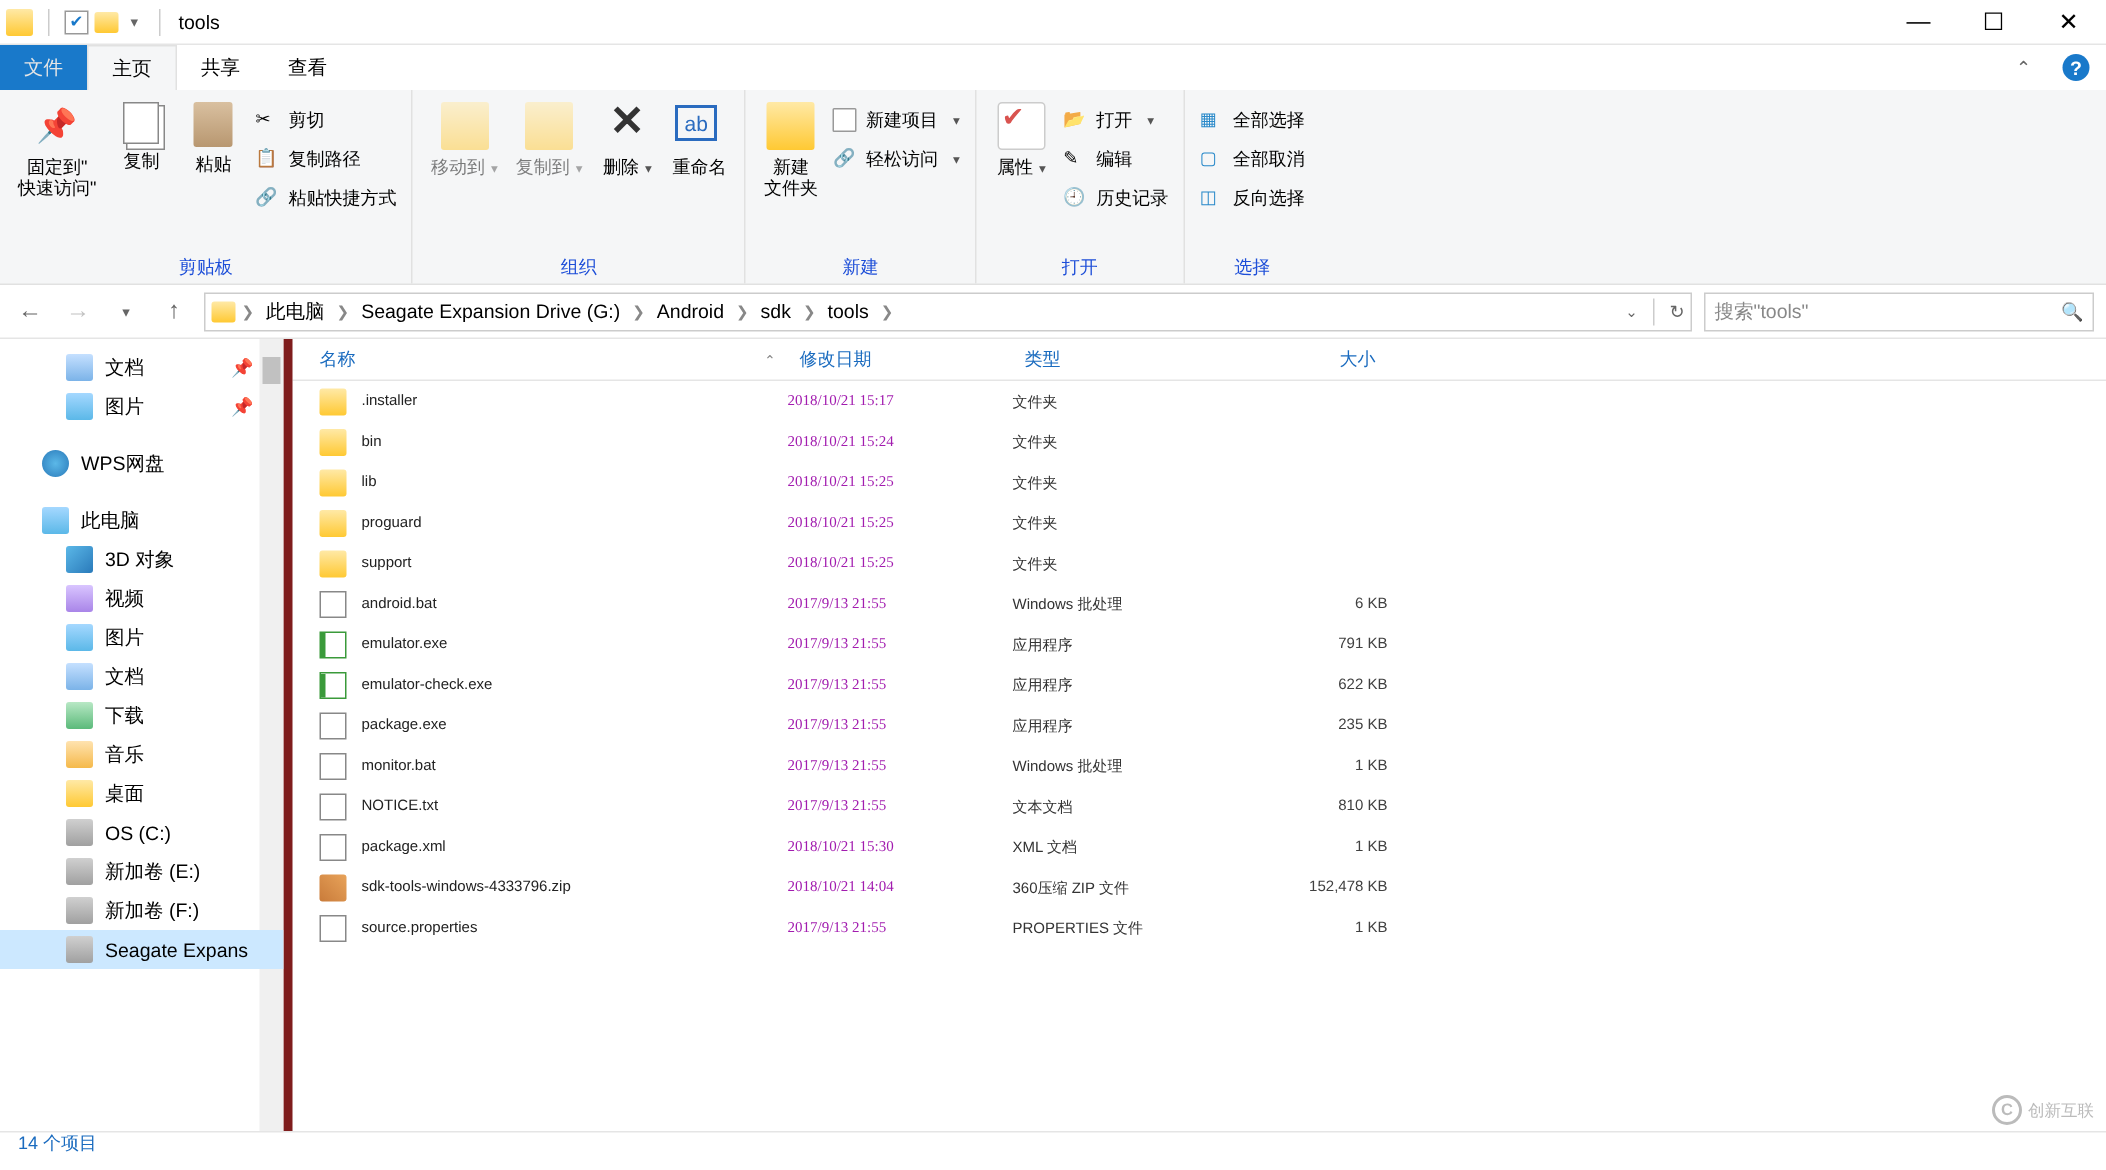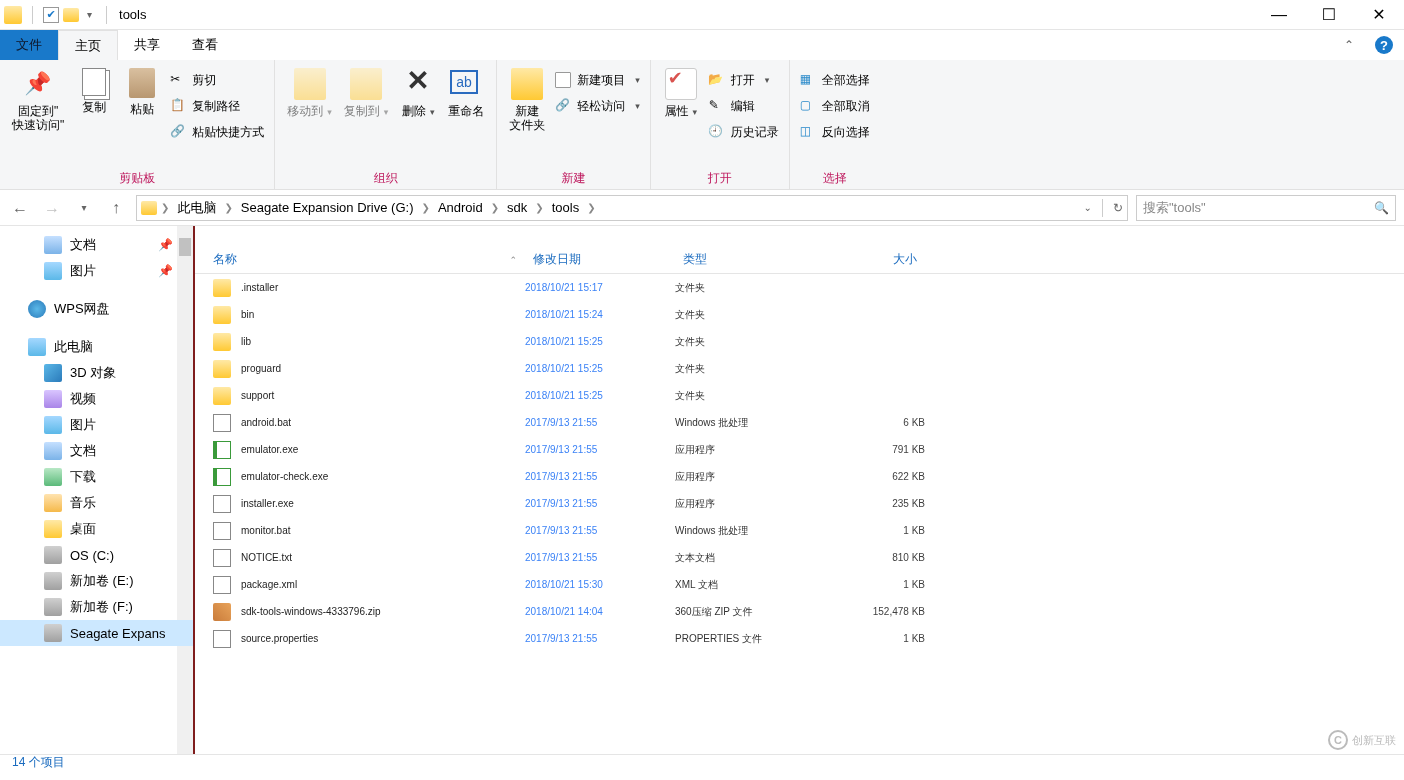--- a/index.html
+++ b/index.html
@@ -11,72 +11,72 @@
 .titlebar .icon-folder { width: 18px; height: 18px; background: linear-gradient(180deg,#ffe9a6,#ffc933); border-radius: 2px; }
 .titlebar .divider { width: 1px; height: 18px; background: #ccc; margin: 0 6px; }
 .titlebar .title-text { margin-left: 6px; font-size: 13px; }
 .titlebar .spacer { flex: 1; }
 .titlebar .win-controls { display: flex; }
 .titlebar .win-btn { width: 50px; height: 30px; display: flex; align-items: center; justify-content: center; font-size: 16px; }
 
 
 .ribbon-tabs { height: 30px; display: flex; align-items: stretch; background: #fff; }
 .ribbon-tabs .tab { padding: 0 16px; display: flex; align-items: center; font-size: 13px; cursor: pointer; }
-.ribbon-tabs .tab.file { background: #1979ca; color: #0f172a; }
+.ribbon-tabs .tab.file { background: #1979ca; color: #e5e5e5; }
 .ribbon-tabs .tab.active { background: #f5f6f7; border-top: 1px solid #e1e1e1; border-left: 1px solid #e1e1e1; border-right: 1px solid #e1e1e1; }
 .ribbon-tabs .tab-spacer { flex: 1; }
 .ribbon-tabs .help-btn { width: 40px; display: flex; align-items: center; justify-content: center; }
 .ribbon-tabs .collapse-btn { width: 30px; display: flex; align-items: center; justify-content: center; color: #666; }
 
 
 .ribbon { height: 130px; background: #f5f6f7; border-bottom: 1px solid #e1e1e1; display: flex; }
 .ribbon-group { border-right: 1px solid #e1e1e1; display: flex; flex-direction: column; padding: 4px 6px 2px 6px; }
 .ribbon-group .content { flex: 1; display: flex; align-items: flex-start; }
-.ribbon-group .label { text-align: center; font-size: 12px; color: #be185d; padding-top: 2px; }
+.ribbon-group .label { text-align: center; font-size: 12px; color: #1d4ed8; padding-top: 2px; }
 .rbtn-big { display: flex; flex-direction: column; align-items: center; justify-content: flex-start; padding: 4px 6px; gap: 4px; cursor: pointer; min-width: 48px; }
 .rbtn-big .ricon { width: 32px; height: 32px; }
 .rbtn-big .rtext { font-size: 12px; text-align: center; line-height: 1.2; }
 .rstack { display: flex; flex-direction: column; gap: 2px; padding-top: 4px; }
 .rbtn-sm { display: flex; align-items: center; gap: 6px; padding: 2px 4px; font-size: 12px; cursor: pointer; height: 24px; }
 .rbtn-sm .sicon { width: 16px; height: 16px; display:inline-block; }
 
 
 .addrbar { height: 36px; display: flex; align-items: center; gap: 8px; padding: 0 8px; background: #fff; border-bottom: 1px solid #e5e5e5; }
 .navbtn { width: 24px; height: 24px; display: flex; align-items: center; justify-content: center; color: #666; font-size: 16px; cursor: pointer; }
 .addr-combo { flex: 1; height: 26px; border: 1px solid #ccc; display: flex; align-items: center; padding: 0 4px; gap: 2px; }
 .crumb { padding: 0 4px; cursor: pointer; font-size: 13px; }
 .crumb-sep { color: #888; font-size: 10px; padding: 0 2px; }
 .addr-combo .end { margin-left: auto; display: flex; align-items: center; gap: 6px; color: #666; }
 .searchbox { width: 260px; height: 26px; border: 1px solid #ccc; display: flex; align-items: center; padding: 0 6px; color: #888; }
 .searchbox .placeholder { flex: 1; font-size: 13px; }
 
 
 .main { display: flex; height: calc(780px - 30px - 30px - 130px - 36px - 26px); }
-.nav-pane { width: 195px; border-right: 2px solid #7f1d1d; overflow-y: auto; padding: 6px 0; position: relative; }
+.nav-pane { width: 195px; border-right: 6px solid #7f1d1d; overflow-y: auto; padding: 6px 0; position: relative; }
 .nav-item { display: flex; align-items: center; gap: 8px; padding: 4px 8px 4px 28px; cursor: pointer; font-size: 13px; position: relative; }
 .nav-item.indent { padding-left: 44px; }
 .nav-item.selected { background: #cce8ff; align-items: center; }
 .nav-icon { width: 18px; height: 18px; flex-shrink: 0; }
 .pin-icon { position: absolute; right: 20px; color: #666; font-size: 12px; }
 .nav-section-gap { height: 12px; }
 .nav-scrollbar-track { position: absolute; top: 0; right: 0; width: 16px; height: 100%; background: #f0f0f0; }
 .nav-scrollbar-thumb { position: absolute; top: 12px; right: 2px; width: 12px; height: 18px; background: #c1c1c1; }
 
 .list-pane { flex: 1; display: flex; flex-direction: column; }
-.columns { height: 28px; display: flex; align-items: center; border-bottom: 1px solid #e5e5e5; font-size: 12px; color: #1a6bbf; margin-top: 20px; }
+.columns { height: 28px; display: flex; align-items: center; border-bottom: 1px solid #e5e5e5; font-size: 12px; color: #1a6bbf; }
 .columns .col { padding: 0 8px; display: flex; align-items: center; height: 100%; }
 .col-name { width: 330px; padding-left: 18px !important; }
 .col-date { width: 150px; }
 .col-type { width: 150px; }
 .col-size { width: 100px; text-align: right; justify-content: flex-end; }
 .filelist { flex: 1; overflow: auto; }
 .row { display: flex; align-items: center; height: 27px; font-size: 10px; color: #222; }
 .row .fname { width: 330px; display: flex; align-items: center; gap: 10px; padding-left: 18px; }
 .row .ficon { width: 18px; height: 18px; flex-shrink: 0; }
-.row .fdate { width: 150px; color: #3b82f6; }
+.row .fdate { width: 150px; color: #a21caf; font-family: Liberation Serif, serif; }
 .row .ftype { width: 150px; color: #333; }
 .row .fsize { width: 100px; text-align: right; color: #404040; }
 
 
 .statusbar { height: 16px; border-top: 1px solid #e5e5e5; display: flex; align-items: center; padding: 0 12px; font-size: 12px; color: #1a6bbf; }
 
 
 .watermark { position: absolute; right: 8px; bottom: 30px; font-size: 11px; color: #bbb; display: flex; align-items: center; gap: 4px; }
 .watermark .logo { width: 20px; height: 20px; border: 2px solid #bbb; border-radius: 50%; display: flex; align-items: center; justify-content: center; font-weight: bold; }
 .ic-folder-sm { background: linear-gradient(180deg,#ffe9a6,#ffc933); border-radius: 2px; }
@@ -448,21 +448,21 @@
             <span class="ficon ic-exe"></span>
             <span>emulator-check.exe</span>
           </div>
           <div class="fdate">2017/9/13 21:55</div>
           <div class="ftype">应用程序</div>
           <div class="fsize">622 KB</div>
         </div>
         <div class="row">
           <div class="fname">
             <span class="ficon ic-bat"></span>
-            <span>installer.exe</span>
+            <span>package.exe</span>
           </div>
           <div class="fdate">2017/9/13 21:55</div>
           <div class="ftype">应用程序</div>
           <div class="fsize">235 KB</div>
         </div>
         <div class="row">
           <div class="fname">
             <span class="ficon ic-bat"></span>
             <span>monitor.bat</span>
           </div>

